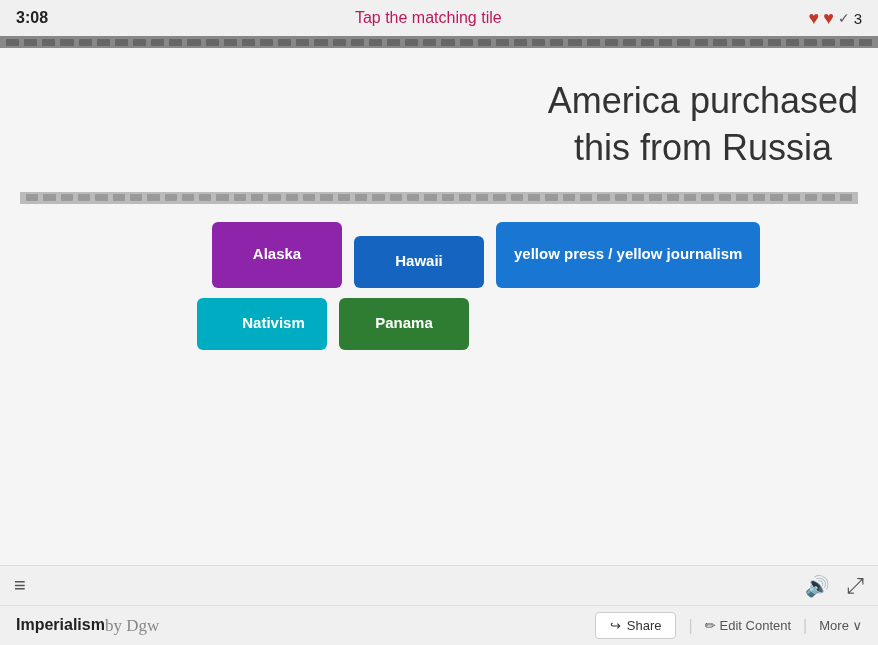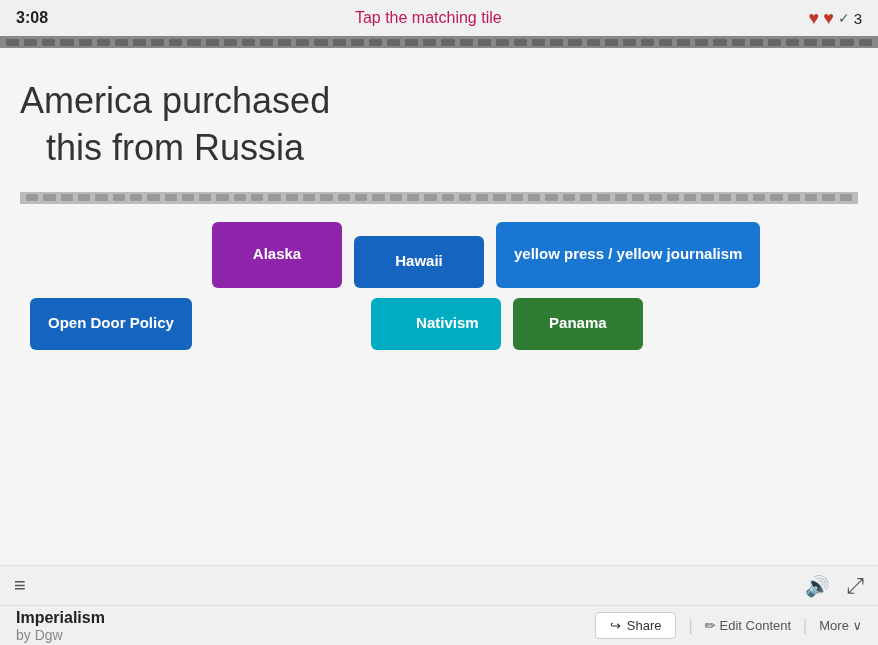--- a/index.html
+++ b/index.html
@@ -52,21 +52,21 @@
       color: #555;
       font-size: 14px;
     }
 
     
     .main-content {
       flex: 1;
       background: #f5f5f5;
       display: flex;
       flex-direction: column;
-      align-items: flex-start;
+      align-items: flex-end;
       justify-content: flex-start;
       padding: 30px 20px 10px;
     }
 
     .question-text {
       font-size: 36px;
       color: #333;
       text-align: center;
       line-height: 1.3;
       margin-bottom: 20px;
@@ -132,33 +132,33 @@
       align-items: center;
       justify-content: space-between;
       padding: 6px 16px;
       background: #f0f0f0;
       border-top: 1px solid #ddd;
       height: 40px;
     }
 
     .footer-left {
       display: flex;
-      flex-direction: column;
       justify-content: center;
     }
 
     .footer-title {
       font-size: 16px;
       font-weight: bold;
       color: #222;
     }
 
     .footer-author {
-      font-size: 14px;
+      font-size: 17px;
       color: #888;
+      font-family: Liberation Serif, serif;
     }
 
     .footer-right {
       display: flex;
       align-items: center;
       gap: 12px;
     }
 
     .share-btn {
       background: white;
@@ -335,22 +335,20 @@
 
   <div class="tiles-row" style="width:100%; padding:0 10px; justify-content: flex-start;">
     <div style="width:170px;"></div>
     <button class="tile tile-purple" style="min-width:130px;">Alaska</button>
     <button class="tile" style="background:#1565c0; min-width:130px;margin-top:14px;">Hawaii</button>
     <button class="tile" style="background:#1976d2; min-width:160px;">yellow press /
 yellow journalism</button>
   </div>
 
   <div class="tiles-row" style="width:100%; padding:0 10px; justify-content:flex-start; margin-top:10px;">
-    <button class="tile" style="background:#1565c0; min-width:155px;">Open Door
-Policy</button>
     <div style="width:155px;"></div>
     <button class="tile tile-cyan" style="min-width:130px;padding-left:41px;">Nativism</button>
     <button class="tile tile-green" style="min-width:130px;">Panama</button>
   </div>
 </div>
 
 <div class="action-bar">
   <button class="icon-btn">
     <span>≡</span>
   </button>

